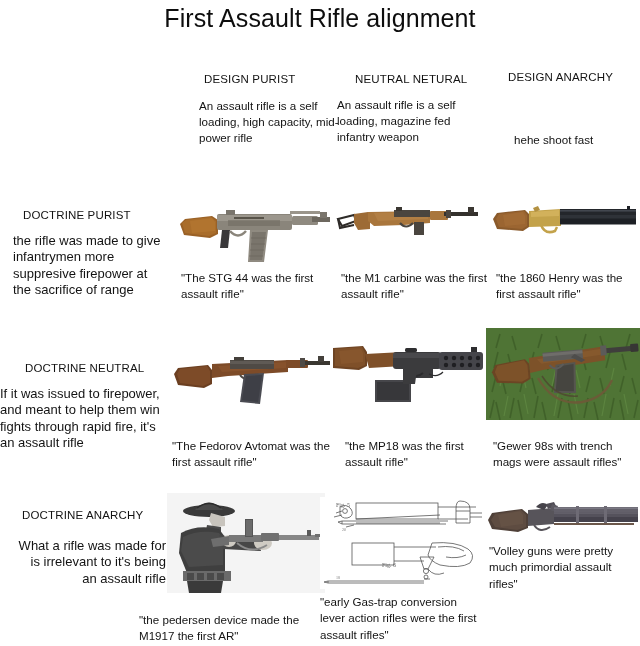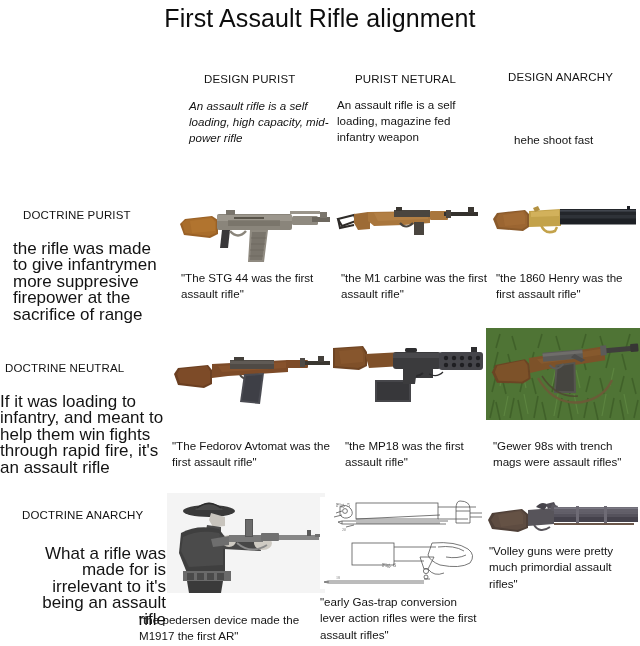--- a/index.html
+++ b/index.html
@@ -50,24 +50,23 @@
   .row-head {
     position: absolute;
     font-size: 11.5px;
     letter-spacing: 0.15px;
     color: #131313;
     white-space: nowrap;
     text-align: right;
   }
   .row-desc {
     position: absolute;
-    font-size: 17px;
+    font-size: 13px;
     line-height: 16.4px;
     color: #131313;
-    margin-top: 8px;
   }
   .caption {
     position: absolute;
     font-size: 11.6px;
     line-height: 16.4px;
     color: #131313;
   }
 
   
   .cell-img {
@@ -82,33 +81,33 @@
   .photo-bw {
     background: #f2f2f2;
   }
 </style>
 </head>
 <body>
 
 <div class="title">First Assault Rifle alignment</div>
 
 <div class="col-head" style="left:204px; top:73px;text-align:center;">DESIGN PURIST</div>
-<div class="col-desc" style="left:189px; top:98px; width:145px;font-style:italic;">An assault rifle is a self loading, high capacity, mid-power rifle</div>
-
-<div class="col-head" style="left:355px; top:73px;">PURIST NETURAL</div>
+<div class="col-desc" style="left:199px; top:98px; width:145px;">An assault rifle is a self loading, high capacity, mid-power rifle</div>
+
+<div class="col-head" style="left:355px; top:73px;">NEUTRAL NETURAL</div>
 <div class="col-desc" style="left:337px; top:97px; width:152px;">An assault rifle is a self loading, magazine fed infantry weapon</div>
 
 <div class="col-head" style="left:508px; top:71px;">DESIGN ANARCHY</div>
 <div class="col-desc" style="left:514px; top:103px; width:124px;margin-top:29px;">hehe shoot fast</div>
 
 <div class="row-head" style="left:23px; top:209px;">DOCTRINE PURIST</div>
 <div class="row-desc" style="left:13px; top:233px; width:155px;">the rifle was made to give infantrymen more suppresive firepower at the sacrifice of range</div>
 
-<div class="row-head" style="left:5px; top:362px;">DOCTRINE NEUTRAL</div>
-<div class="row-desc" style="left:0px; top:386px; width:168px;">If it was loading to infantry, and meant to help them win fights through rapid fire, it's an assault rifle</div>
+<div class="row-head" style="left:25px; top:362px;">DOCTRINE NEUTRAL</div>
+<div class="row-desc" style="left:0px; top:386px; width:168px;">If it was issued to firepower, and meant to help them win fights through rapid fire, it's an assault rifle</div>
 
 <div class="row-head" style="left:22px; top:509px;">DOCTRINE ANARCHY</div>
 <div class="row-desc" style="left:14px; top:538px; width:152px;text-align:right;">What a rifle was made for is irrelevant to it's being an assault rifle</div>
 
 <div class="cell-img" style="left:172px; top:190px; width:158px; height:75px;">
   <svg viewBox="0 0 158 75" preserveAspectRatio="none" aria-hidden="true">
 
     <path d="M8 34 L13 29 L40 26 L46 30 L46 44 L38 48 L12 45 Z" fill="#9a6126"></path>
     <path d="M10 33 L14 30 L39 27 L44 31 L44 43 L37 46 L13 43 Z" fill="#a96d2b"></path>
     <path d="M18 31 L40 28 L43 32 L43 41 L20 43 Z" fill="#b87a33" opacity="0.55"></path>

